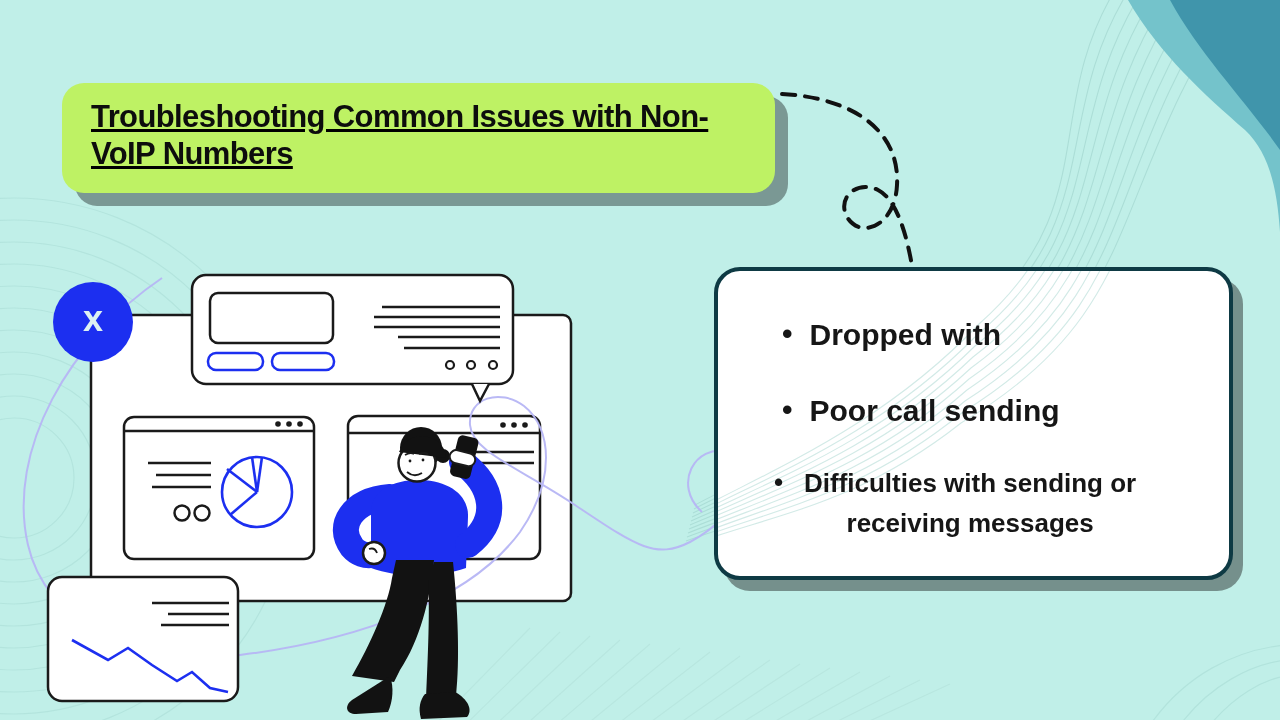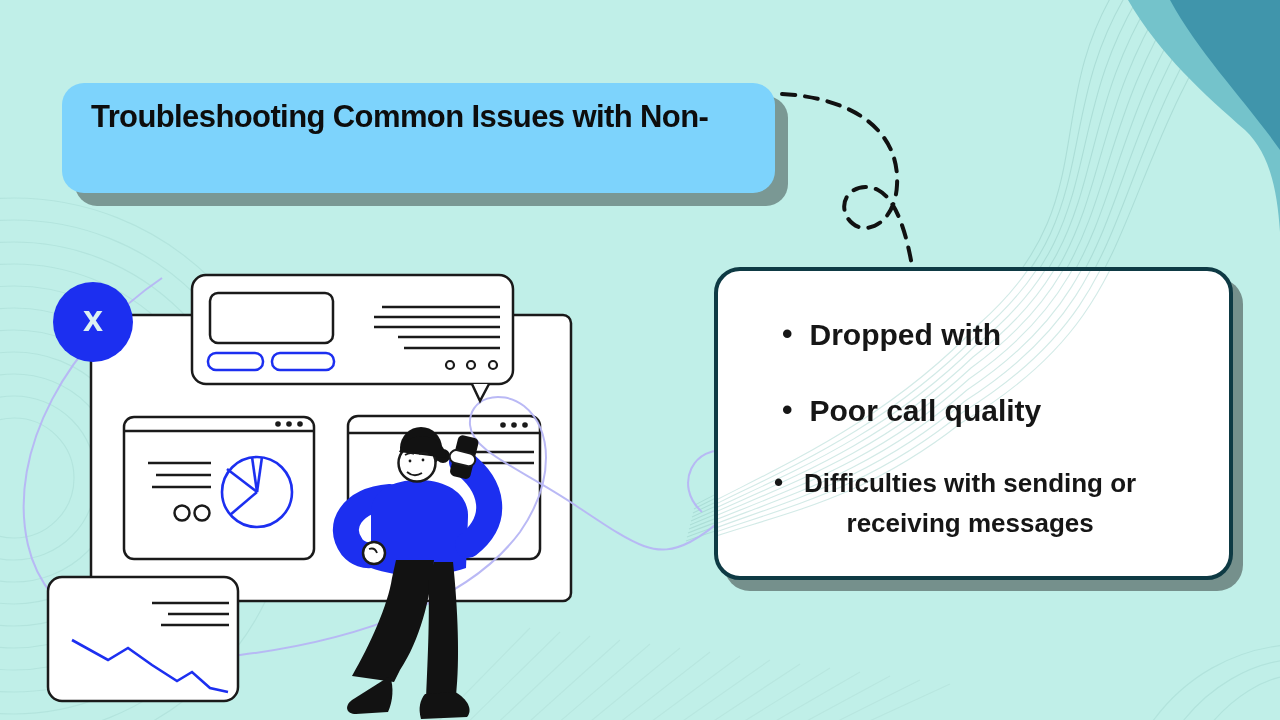--- a/index.html
+++ b/index.html
@@ -10,22 +10,23 @@
   *{margin:0;padding:0;box-sizing:border-box;}
   body{font-family:"Liberation Sans",sans-serif;background:#fff;}
   .canvas{position:relative;width:1280px;height:720px;overflow:hidden;background:var(--background);}
   svg{display:block;}
   .layer{position:absolute;left:0;top:0;width:1280px;height:720px;pointer-events:none;}
   .z0{z-index:0}.z1{z-index:1}.z3{z-index:3}
 
   
   .title-box{
     position:absolute;left:62px;top:83px;width:713px;height:110px;z-index:3;
-    background:#7dd3fc;border-radius:22px;box-shadow:13px 13px 0 var(--shadow-gray);
+    background:#bef264;border-radius:22px;box-shadow:13px 13px 0 var(--shadow-gray);
     padding:15px 20px 0 29px;
+    text-decoration:underline;
   }
   .title-box span{
     display:block;font-size:31px;font-weight:800;letter-spacing:-0.6px;
     color:#0d0d0d;line-height:37px;white-space:nowrap;
   }
 
   
   .issues-box{
     position:absolute;left:714px;top:267px;width:519px;height:313px;z-index:3;
     background:#fff;border:4px solid var(--dark-teal);border-radius:26px;
@@ -224,20 +225,21 @@
       </g>
     </g>
   </svg>
 
   <div class="close-circle">
     <span>x</span>
   </div>
 
   <div class="title-box">
     <span>Troubleshooting Common Issues with Non-</span>
+    <span>VoIP Numbers</span>
   </div>
 
   <svg class="layer z3" viewBox="0 0 1280 720">
     <path d="M782 94 C855 98 900 132 897 185 C895 228 858 240 846 215 C838 196 858 180 878 190 C898 200 908 240 913 272" fill="none" stroke="#111111" stroke-width="4" stroke-linecap="round" stroke-dasharray="13 10"></path>
     <path d="M903 272 L927 272 L915 292 Z" fill="#111111"></path>
   </svg>
 
   <div class="issues-box">
     <svg class="issues-strings" viewBox="710 263 519 313">
       <g fill="none" stroke="#aed9d3" stroke-width="1.1" opacity="0.55">
@@ -252,21 +254,21 @@
         <path d="M1230 -15 C1096 182 1145 293 959 408 C856 492 770 505 687 537"></path>
         <path d="M1244 -15 C1103 191 1150 304 957 419 C853 501 770 510 686 541"></path>
       </g>
     </svg>
     <div class="bullet-row row-1">
       <span class="dot">•</span>
       <span class="label">Dropped with</span>
     </div>
     <div class="bullet-row row-2">
       <span class="dot">•</span>
-      <span class="label">Poor call quality</span>
+      <span class="label">Poor call sending</span>
     </div>
     <div class="bullet-row row-3">
       <span class="dot">•</span>
       <span class="label">Difficulties with sending or receiving messages</span>
     </div>
   </div>
 
 </div>
 
 </body></html>

